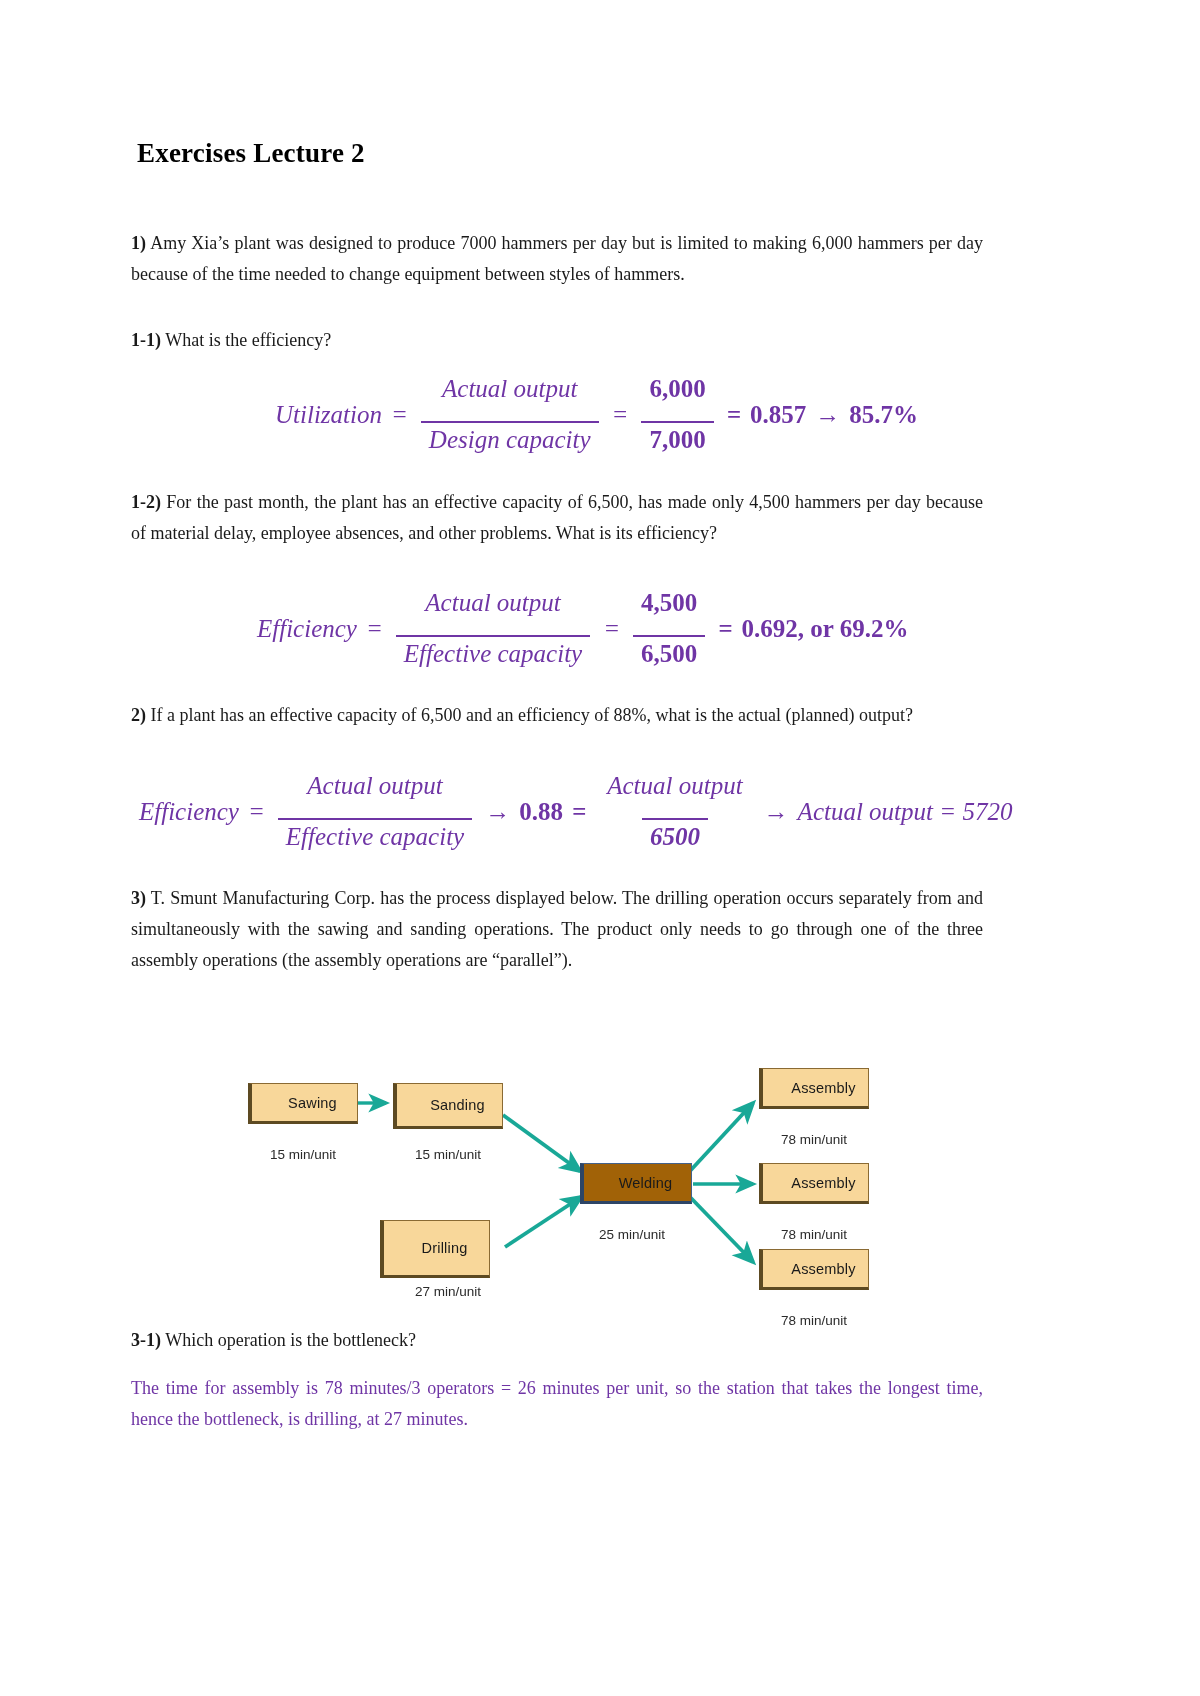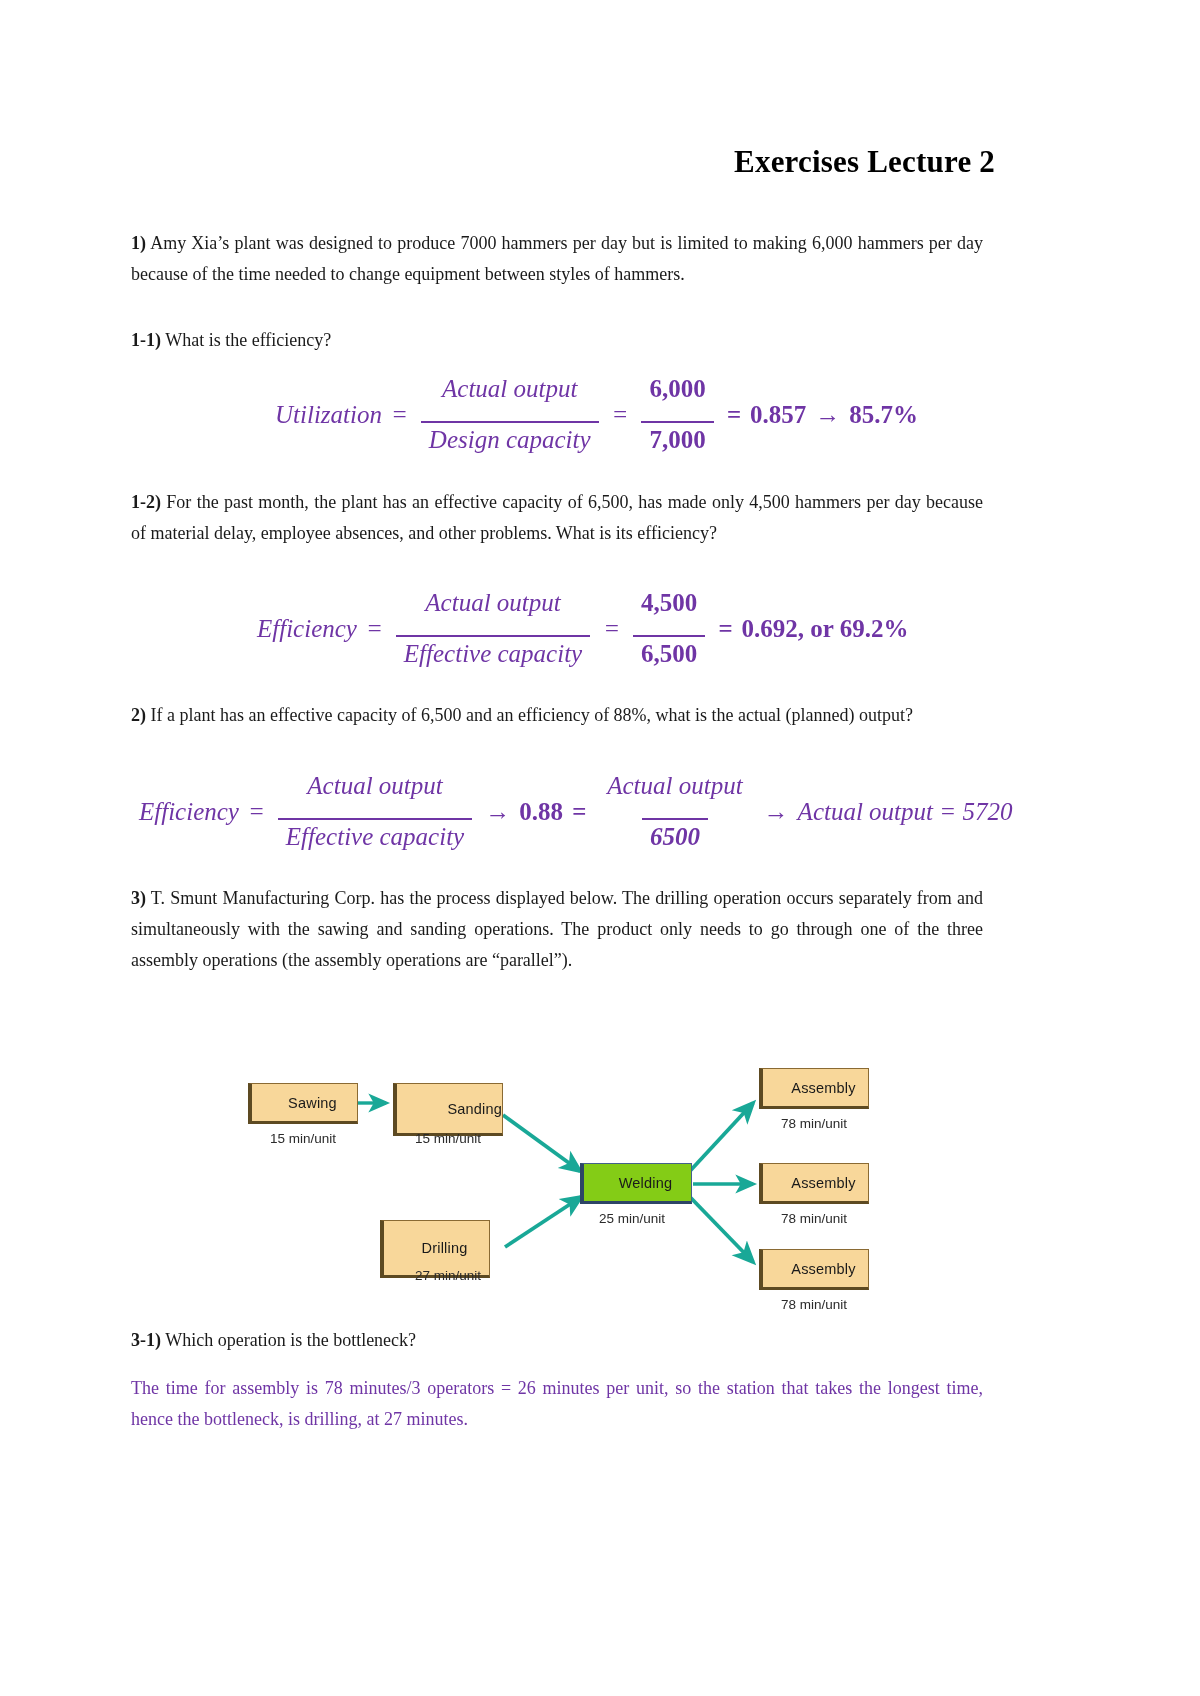--- a/index.html
+++ b/index.html
@@ -22,24 +22,24 @@
     height: 1696px;
     background: #fff;
   }
   .content {
     position: absolute;
     left: 131px;
     top: 0;
     width: 852px;
   }
   h1.title {
-    font-size: 31px;
+    font-size: 27px;
     font-weight: bold;
-    text-align: right;
-    margin: 12px;
+    text-align: left;
+    margin: 6px;
     padding: 0;
     position: absolute;
     top: 132px;
     left: 0;
     width: 852px;
     letter-spacing: 0.2px;
   }
   .para {
     position: absolute;
     font-size: 18px;
@@ -115,32 +115,33 @@
     display: flex;
     align-items: center;
     justify-content: center;
     font-family: "Liberation Sans", "DejaVu Sans", sans-serif;
     font-size: 14.5px;
     color: #1a1a1a;
     letter-spacing: 0.2px;
     padding-left: 16px;
   }
   .node.blue {
-    background: #84cc16;
+    background: #a16207;
     border: 1.5px solid #44618a;
     border-left: 4px solid #2d4566;
     border-bottom: 3px solid #2d4566;
   }
   .nodecap {
     position: absolute;
     font-family: "Liberation Sans", "DejaVu Sans", sans-serif;
     font-size: 13.5px;
     color: #2b2b2b;
     text-align: center;
     white-space: nowrap;
+    margin-top: 16px;
   }
   .diagram svg {
     position: absolute;
     left: 0; top: 0;
     width: 660px;
     height: 265px;
     overflow: visible;
   }
 </style>
 </head>
@@ -251,21 +252,21 @@
       <line x1="453" y1="129" x2="513" y2="129" stroke="#19a897" stroke-width="3.4" marker-end="url(#ah)"></line>
 
       <line x1="450" y1="142" x2="513" y2="207" stroke="#19a897" stroke-width="3.8" marker-end="url(#ah)"></line>
     </svg>
 
     <div class="node" style="left:8px; top:28px; width:110px; height:41px;">
       <span>Sawing</span>
     </div>
     <div class="nodecap" style="left:8px; top:76px; width:110px;">15 min/unit</div>
 
-    <div class="node" style="left:153px; top:28px; width:110px; height:53px;justify-content:flex-end;">
+    <div class="node" style="left:153px; top:28px; width:110px; height:46px;">
       <span>Sanding</span>
     </div>
     <div class="nodecap" style="left:153px; top:76px; width:110px;">15 min/unit</div>
 
     <div class="node" style="left:140px; top:165px; width:110px; height:58px;">
       <span>Drilling</span>
     </div>
     <div class="nodecap" style="left:153px; top:213px; width:110px;">27 min/unit</div>
 
     <div class="node blue" style="left:340px; top:108px; width:112px; height:41px;">

